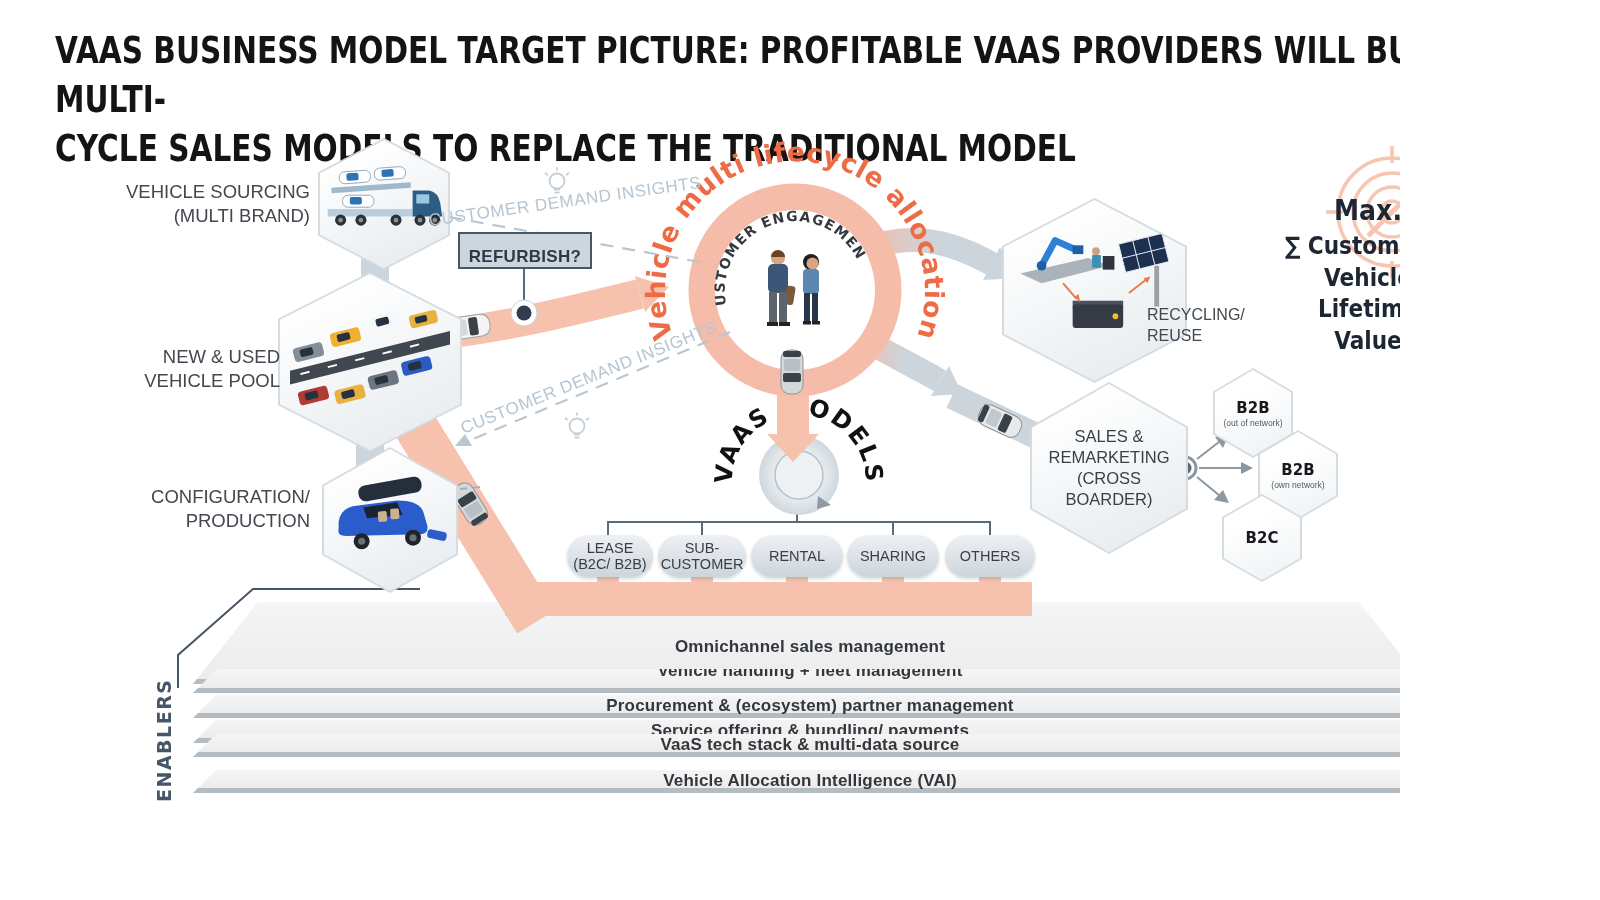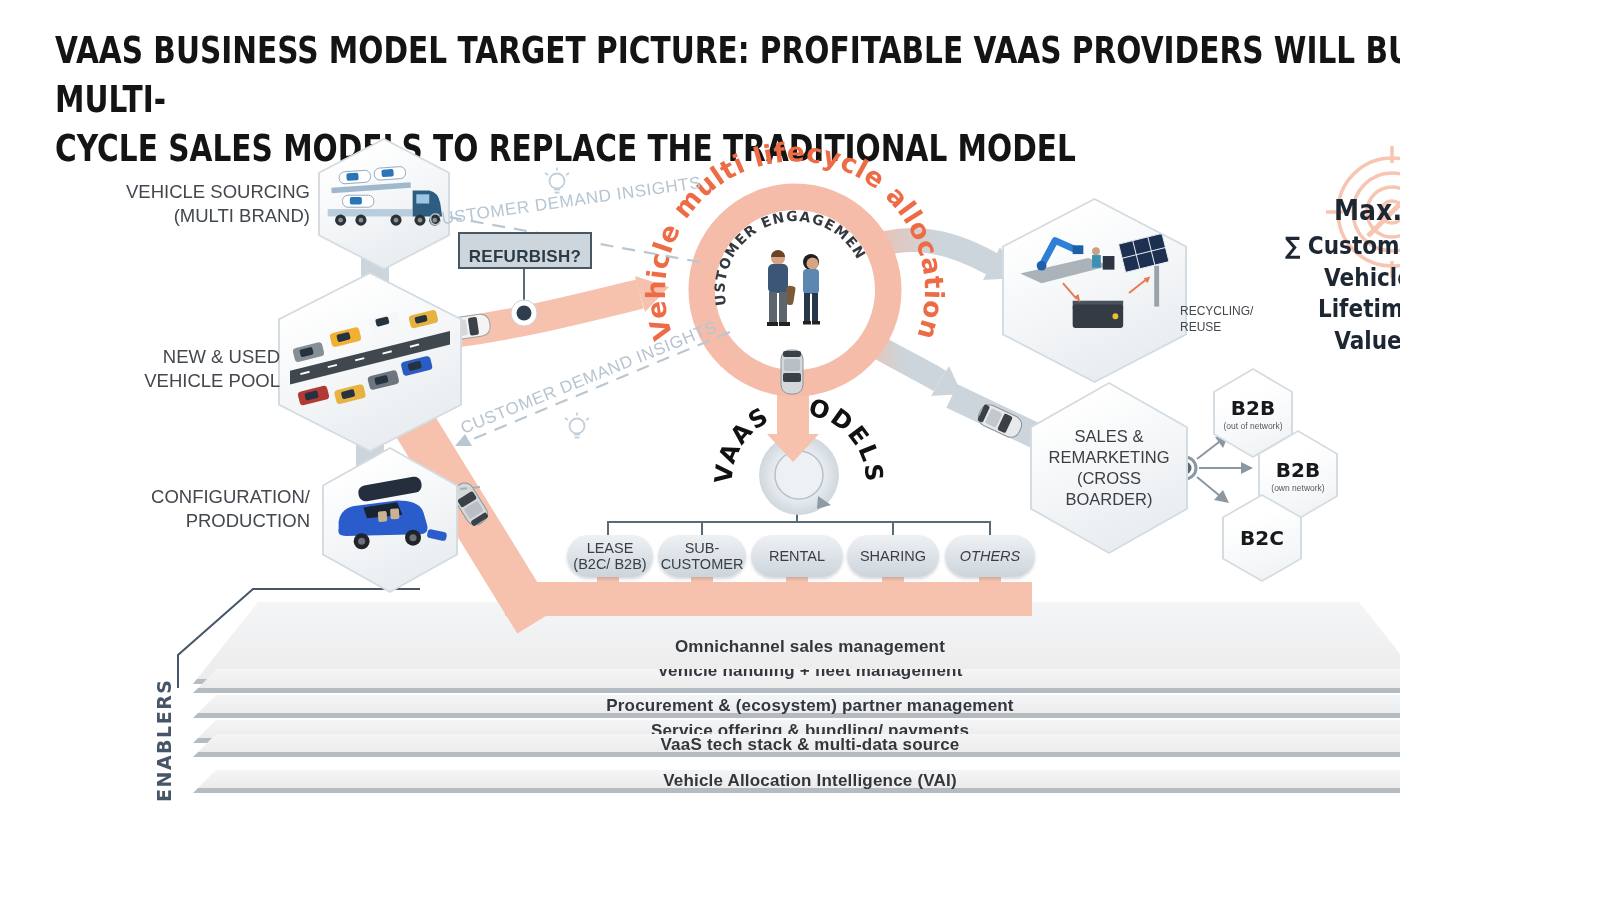--- a/index.html
+++ b/index.html
@@ -18,21 +18,21 @@
   .r{text-align:right;}
 
   
   .hex{position:absolute;clip-path:polygon(50% 0,100% 26%,100% 74%,50% 100%,0 74%,0 26%);
        background:#d4dce2;}
   .hex-inner{position:absolute;inset:2px;clip-path:polygon(50% 0,100% 26%,100% 74%,50% 100%,0 74%,0 26%);
        background:linear-gradient(155deg,#ffffff 15%,#e9edf0 85%);
        display:flex;align-items:center;justify-content:center;}
   .hex-sm .hex-inner{background:linear-gradient(160deg,#ffffff 30%,#f0f3f5 90%);}
   .hexlabel{font-size:16.5px;line-height:1.28;color:#3a3f45;text-align:center;}
-  .b2b-label{font-family:"DejaVu Sans",sans-serif;font-weight:700;font-size:20px;color:#17191c;}
+  .b2b-label{font-family:"DejaVu Sans",sans-serif;font-weight:700;font-size:15px;color:#17191c;}
   .b2b-sub{font-size:8.5px;color:#555a60;margin-top:1px;}
 
   
   .refurbish{left:458px;top:232px;width:134px;height:37px;background:#ccd6dc;
              border:2px solid #475864;display:flex;align-items:flex-end;justify-content:center;
              font-weight:700;font-size:17px;color:#2c3a46;letter-spacing:.3px;box-sizing:border-box;}
 
   
   .insight{font-size:17px;letter-spacing:.6px;color:#b6c5d1;width:290px;text-align:center;}
   .insight-top{left:420px;top:192px;transform:rotate(-8deg);}
@@ -54,21 +54,21 @@
   
   .stack{left:190px;top:600px;width:1240px;height:200px;}
   .slab{position:absolute;left:0;width:1240px;
         display:flex;align-items:flex-end;justify-content:center;
         font-size:17px;font-weight:600;letter-spacing:.2px;color:#33373c;}
   .enablers-label{left:105px;top:730px;width:120px;height:24px;text-align:center;
         transform:rotate(-90deg);font-family:"DejaVu Sans",sans-serif;font-weight:700;
         font-size:19px;letter-spacing:1.5px;color:#465668;}
 
   
-  .recycling-label{left:1147px;top:304px;width:140px;font-size:12px;line-height:1.32;color:#43484e;margin-left:33px;}
+  .recycling-label{left:1147px;top:304px;width:140px;font-size:16px;line-height:1.32;color:#43484e;}
 
   
   .logo{left:1345px;top:812px;display:flex;align-items:flex-end;
         font-family:"DejaVu Sans",sans-serif;font-weight:700;font-size:40px;
         letter-spacing:2px;color:#0d0d0d;line-height:1;}
   .logo svg{margin:0 1px 1px 1px;}
 
   svg text{font-family:"DejaVu Sans",sans-serif;}
   .flow{left:0;top:0;pointer-events:none;}
 </style>
@@ -472,21 +472,21 @@
 
   <div class="abs insight insight-top">CUSTOMER DEMAND INSIGHTS</div>
   <div class="abs insight insight-bottom">CUSTOMER DEMAND INSIGHTS</div>
 
   <div class="bubble preline" style="left:567px;top:535px;width:86px;">LEASE
 (B2C/ B2B)</div>
   <div class="bubble preline" style="left:658px;top:535px;width:88px;">SUB-
 CUSTOMER</div>
   <div class="bubble preline" style="left:751px;top:535px;width:92px;">RENTAL</div>
   <div class="bubble preline" style="left:847px;top:535px;width:92px;">SHARING</div>
-  <div class="bubble preline" style="left:945px;top:535px;width:90px;font-style:italic;">OTHERS</div>
+  <div class="bubble preline" style="left:945px;top:535px;width:90px;">OTHERS</div>
 
   <div class="abs goal">
     <div class="goal-line1">Max.</div>
     <div class="goal-rest preline">∑ Customer &amp;
 Vehicle Lifetime
 Value</div>
   </div>
 
 
 </div>

